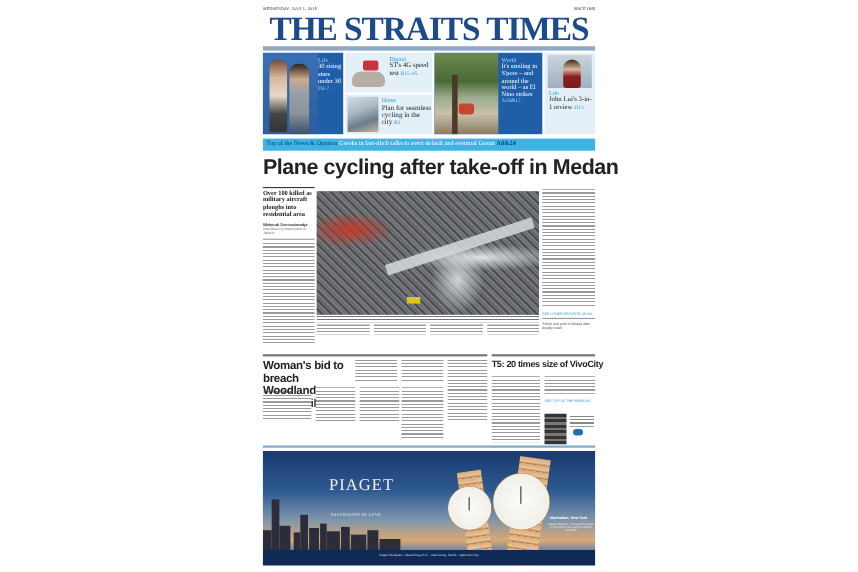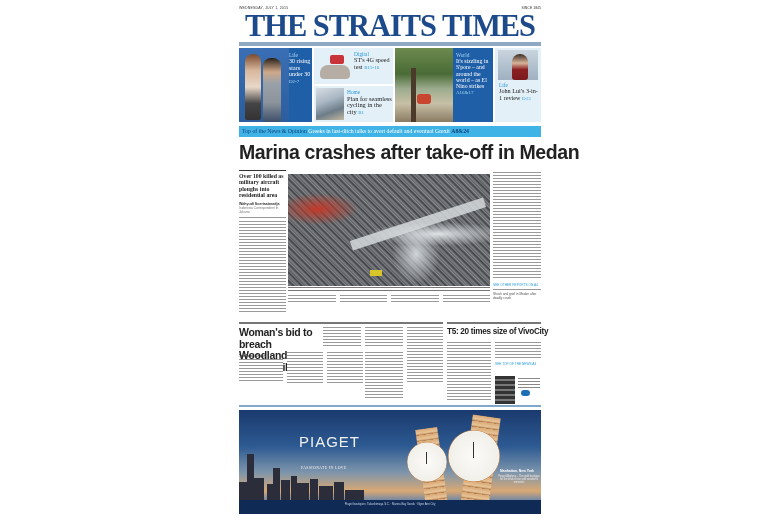--- a/index.html
+++ b/index.html
@@ -95,21 +95,21 @@
   .s3-link { position: absolute; top: 358px; left: 258px; width: 46px; font-family: "Liberation Sans", sans-serif; font-size: 3.2px; color: #2a9bd8; }
   .s3-photo { position: absolute; top: 372px; left: 258px; width: 20px; height: 28px; background: repeating-linear-gradient(180deg, #333 0px, #333 3px, #777 3px, #777 5px); }
   .s3-logo { position: absolute; top: 386px; left: 284px; width: 9px; height: 6px; background: #1f6fb5; border-radius: 3px; }
   .s3-small { position: absolute; top: 374px; left: 281px; width: 22px; height: 10px; background: repeating-linear-gradient(180deg, #888 0px, #888 1px, #fff 1px, #fff 3px); }
 
   .bottom-rule { position: absolute; top: 401px; left: 2px; width: 302px; height: 2px; background: #7fa8cc; }
 
   
   .ad { position: absolute; top: 406px; left: 2px; width: 302px; height: 104px; overflow: hidden;
     background: linear-gradient(180deg, #1a3a6e 0%, #2d5a92 35%, #7d95ac 60%, #d9a873 78%, #7a8aa0 86%, #1a2f55 100%); }
-  .ad .brand { position: absolute; top: 23px; left: 60px; font-family: Liberation Sans, sans-serif; font-size: 15px; color: #f0f0ee; letter-spacing: 1px; }
+  .ad .brand { position: absolute; top: 23px; left: 60px; font-family: Liberation Serif, serif; font-size: 15px; color: #f0f0ee; letter-spacing: 1px; }
   .ad .tagline { position: absolute; top: 56px; left: 62px; font-family: "Liberation Serif", serif; font-size: 3.8px; color: #f0f0ee; letter-spacing: 0.4px; }
   .skyline { position: absolute; left: 0; bottom: 14px; width: 125px; height: 48px; }
   .bld { position: absolute; bottom: 0; background: #2b2e3a; }
   .watch { position: absolute; border-radius: 50%; background: radial-gradient(circle, #fbfbf9 0%, #f1efe9 68%, #c98e5c 70%, #e0b27c 82%, #9a6a3e 100%); }
   .strap { position: absolute; background: repeating-linear-gradient(180deg, #d9a876 0px, #e8c497 4px, #b07b4b 6px); }
   .hand { position: absolute; background: #333; }
   .ad .loc { position: absolute; top: 59px; left: 261px; width: 40px; font-family: "Liberation Sans", sans-serif; font-weight: bold; font-size: 3.4px; color: #fff; }
   .ad .loc-sub { position: absolute; top: 65px; left: 259px; width: 42px; font-family: "Liberation Sans", sans-serif; font-size: 2.6px; line-height: 3.2px; color: #e4e9f0; text-align: center; }
   .ad .footer { position: absolute; bottom: 0; left: 0; width: 302px; height: 14px; background: #0f2a55; color: #cdd7e5; font-family: "Liberation Sans", sans-serif; font-size: 2.8px; line-height: 3.6px; text-align: center; padding-top: 3px; }
 </style>
@@ -180,21 +180,21 @@
       </div>
     </div>
   </div>
 
   <div class="topbar">
     <span class="lbl">Top of the News &amp; Opinion</span>
     <span>Greeks in last-ditch talks to avert default and eventual Grexit</span>
     <span class="pg">A8&amp;24</span>
   </div>
 
-  <div class="headline">Marina crashes after take-off in Medan</div>
+  <div class="headline">Plane cycling after take-off in Medan</div>
 
   <div class="lead-left">
     <div class="lead-kicker">Over 100 killed as military aircraft ploughs into residential area</div>
     <div class="byline">Wahyudi Soeriaatmadja</div>
     <div class="byline-sub">Indonesia Correspondent In Jakarta</div>
     <div class="rule-thin"></div>
     <div class="textblock"></div>
   </div>
 
   <div class="lead-photo">

